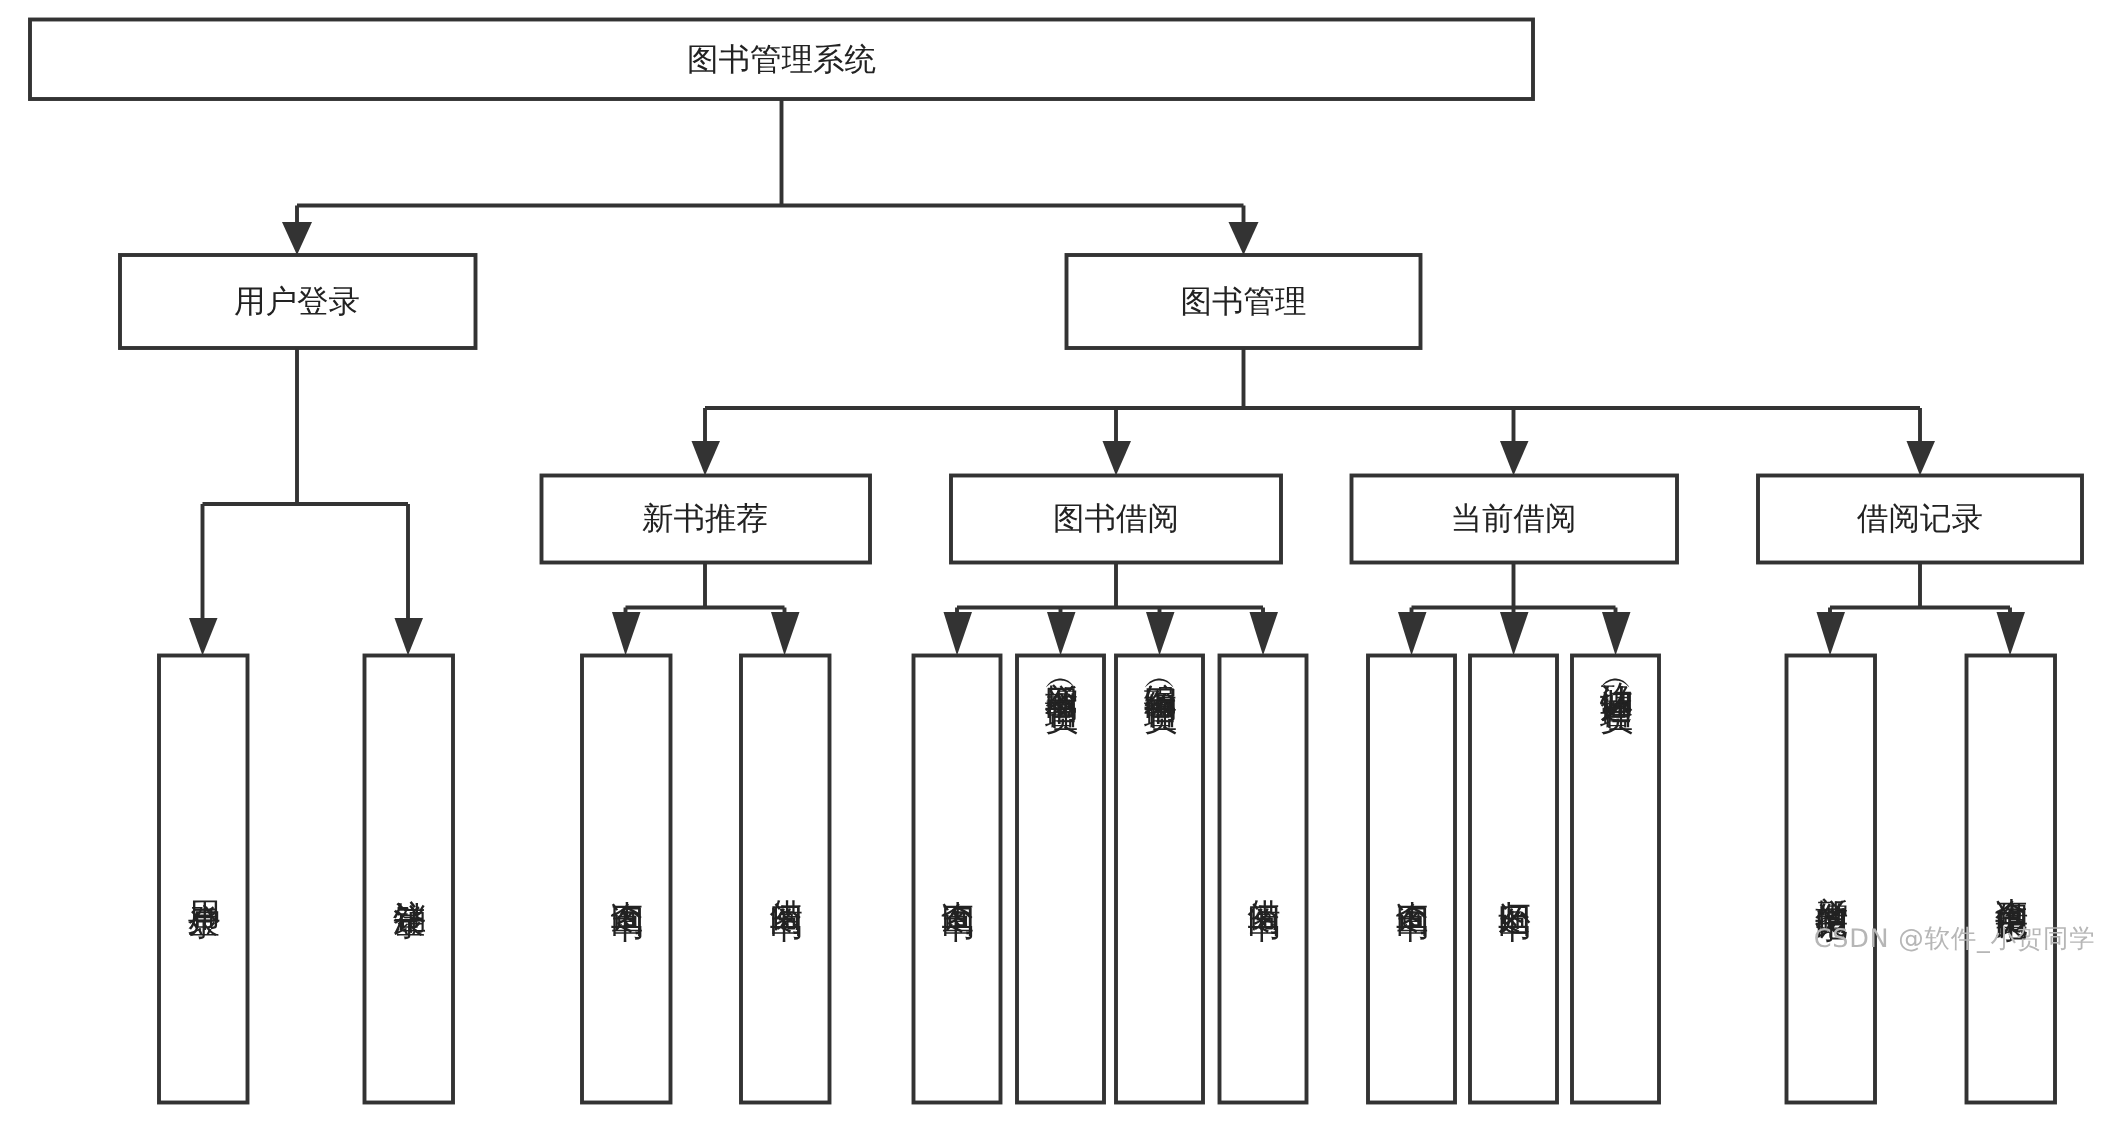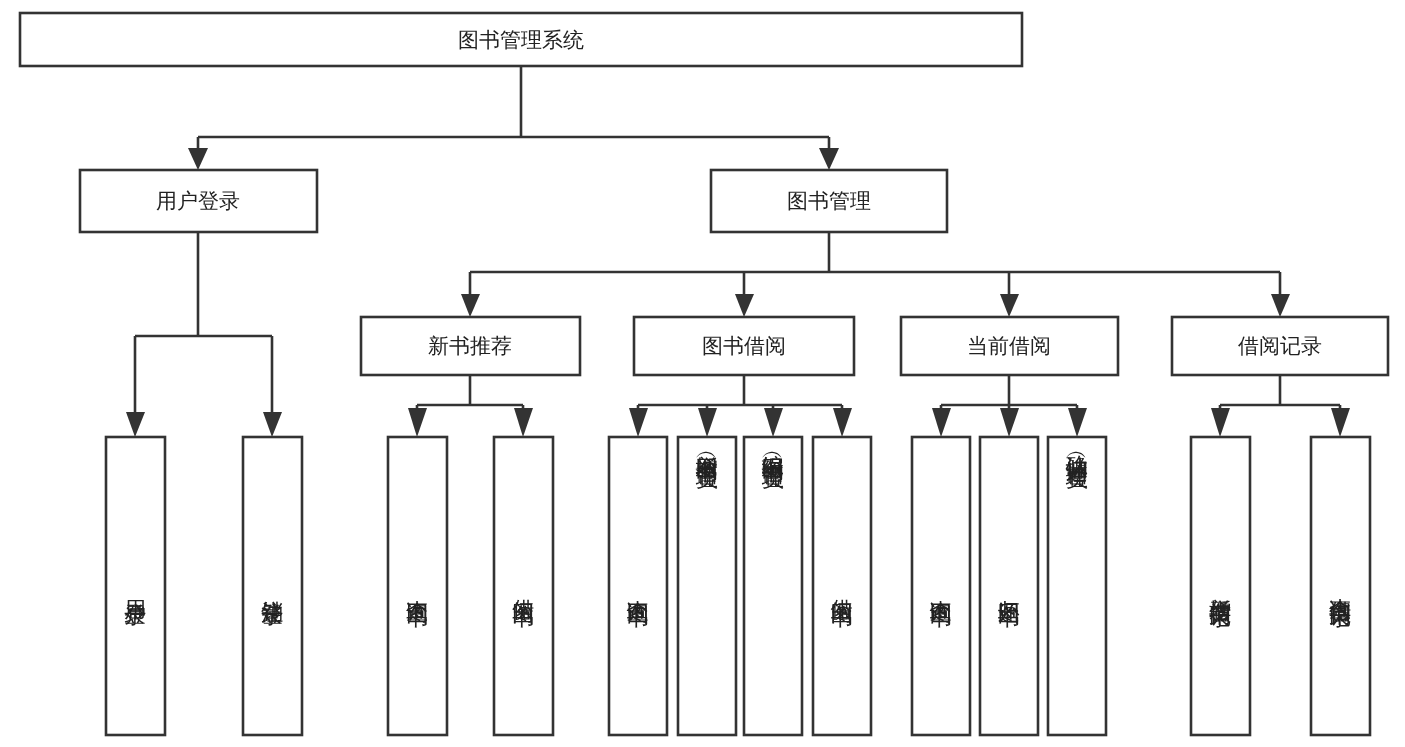--- a/index.html
+++ b/index.html
@@ -252,14 +252,15 @@
     <span class="leaf-label">确认归还（管理员）</span>
   </div>
 
   <div class="leaf-label-wrap" style="left:1191px;top:437px;width:59px;height:298px;">
     <span class="leaf-label">新增借阅记录</span>
   </div>
   <div class="leaf-label-wrap" style="left:1311px;top:437px;width:59px;height:298px;">
     <span class="leaf-label">查询借阅记录</span>
   </div>
 
+  <div class="watermark">CSDN @软件_小贺同学</div>
 
 </div>
 
 </body></html>

